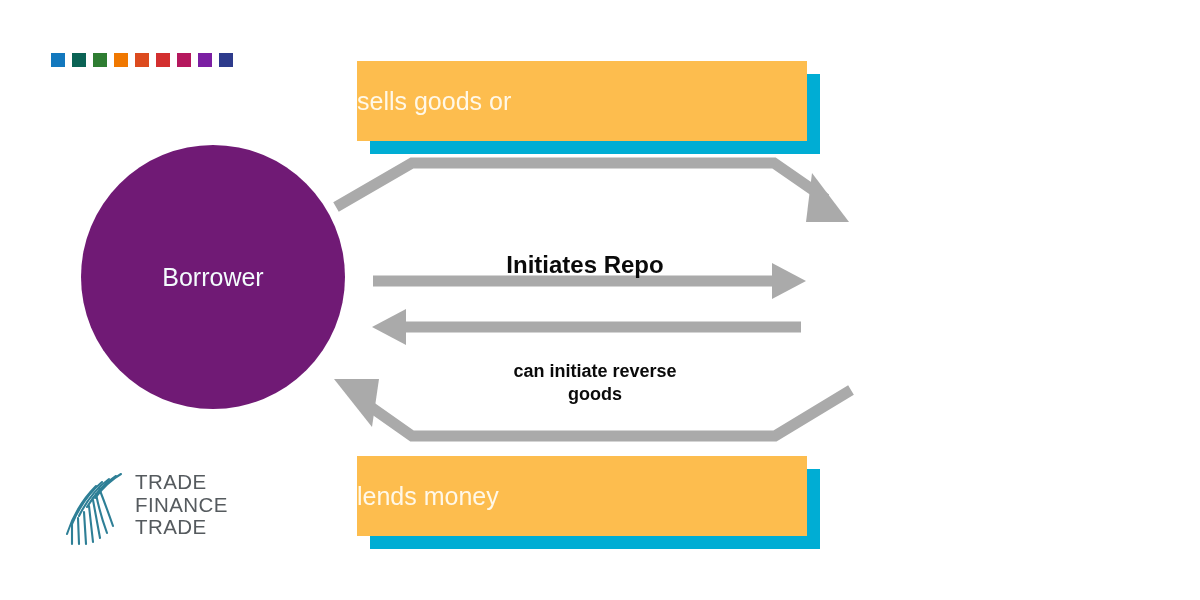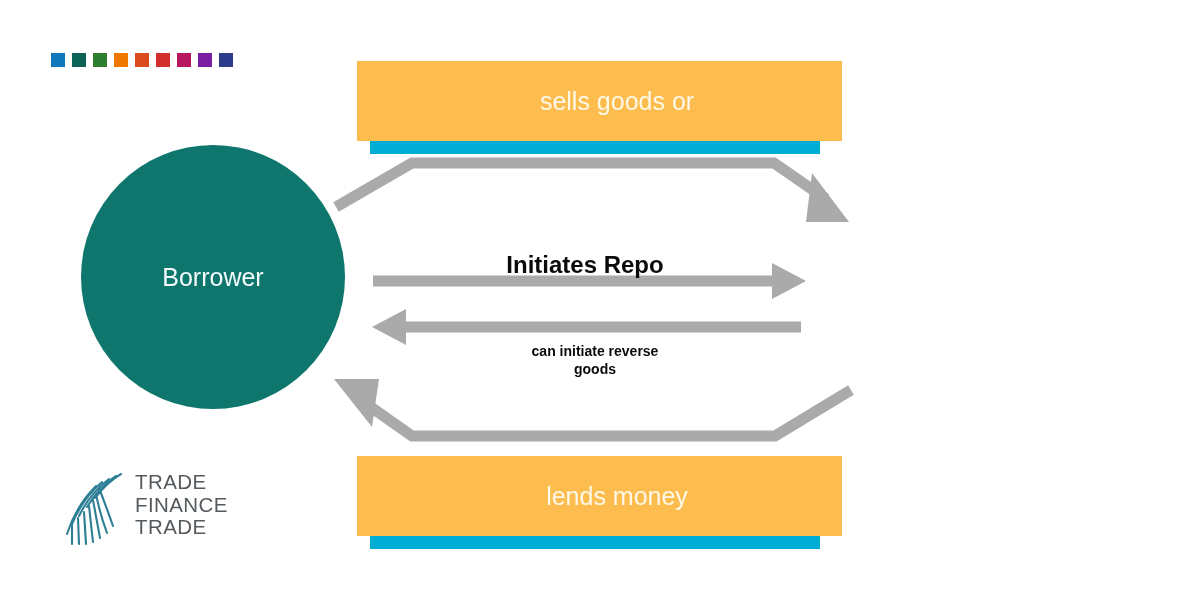--- a/index.html
+++ b/index.html
@@ -70,22 +70,20 @@
   }
   .callout .panel {
     position: absolute;
     left: 0;
     top: 0;
     width: 450px;
     height: 80px;
     background: #FDBD4E;
     display: flex;
     align-items: center;
-    justify-content: center;
-    padding-left: 35px;
   }
   .callout .panel span {
     color: #FFF8E8;
     font-size: 25px;
     line-height: 1.28;
     text-align: center;
     font-weight: 400;
   }
   #callout-top   { left: 357px; top: 61px; width: 463px; height: 93px; }
   #callout-bottom{ left: 357px; top: 456px; width: 463px; height: 93px; text-decoration: underline; }
@@ -106,21 +104,21 @@
   .party-circle .subtitle {
     color: #f3fbfd;
     font-size: 25px;
     line-height: 1.3;
     font-weight: 400;
     white-space: nowrap;
   }
   #circle-borrower {
     left: 81px;
     top: 145px;
-    background: #0f766e;
+    background: #701a75;
     align-items: center;
   }
   #circle-lender {
     left: 823px;
     top: 145px;
     background: #AE1257;
   }
 
   
   #arrow-layer {
@@ -140,23 +138,23 @@
     line-height: 1.25;
   }
   #caption-initiates {
     left: 375px;
     top: 250px;
     width: 420px;
     font-size: 24px;
   }
   #caption-reverse {
     left: 400px;
-    top: 343px;
+    top: 360px;
     width: 390px;
-    font-size: 14px;
+    font-size: 18px;
   }
 </style>
 </head>
 <body>
 
 <div id="canvas">
 
   <div id="swatch-strip">
     <div class="swatch" style="background:#1278BE"></div>
     <div class="swatch" style="background:#0B6355"></div>

